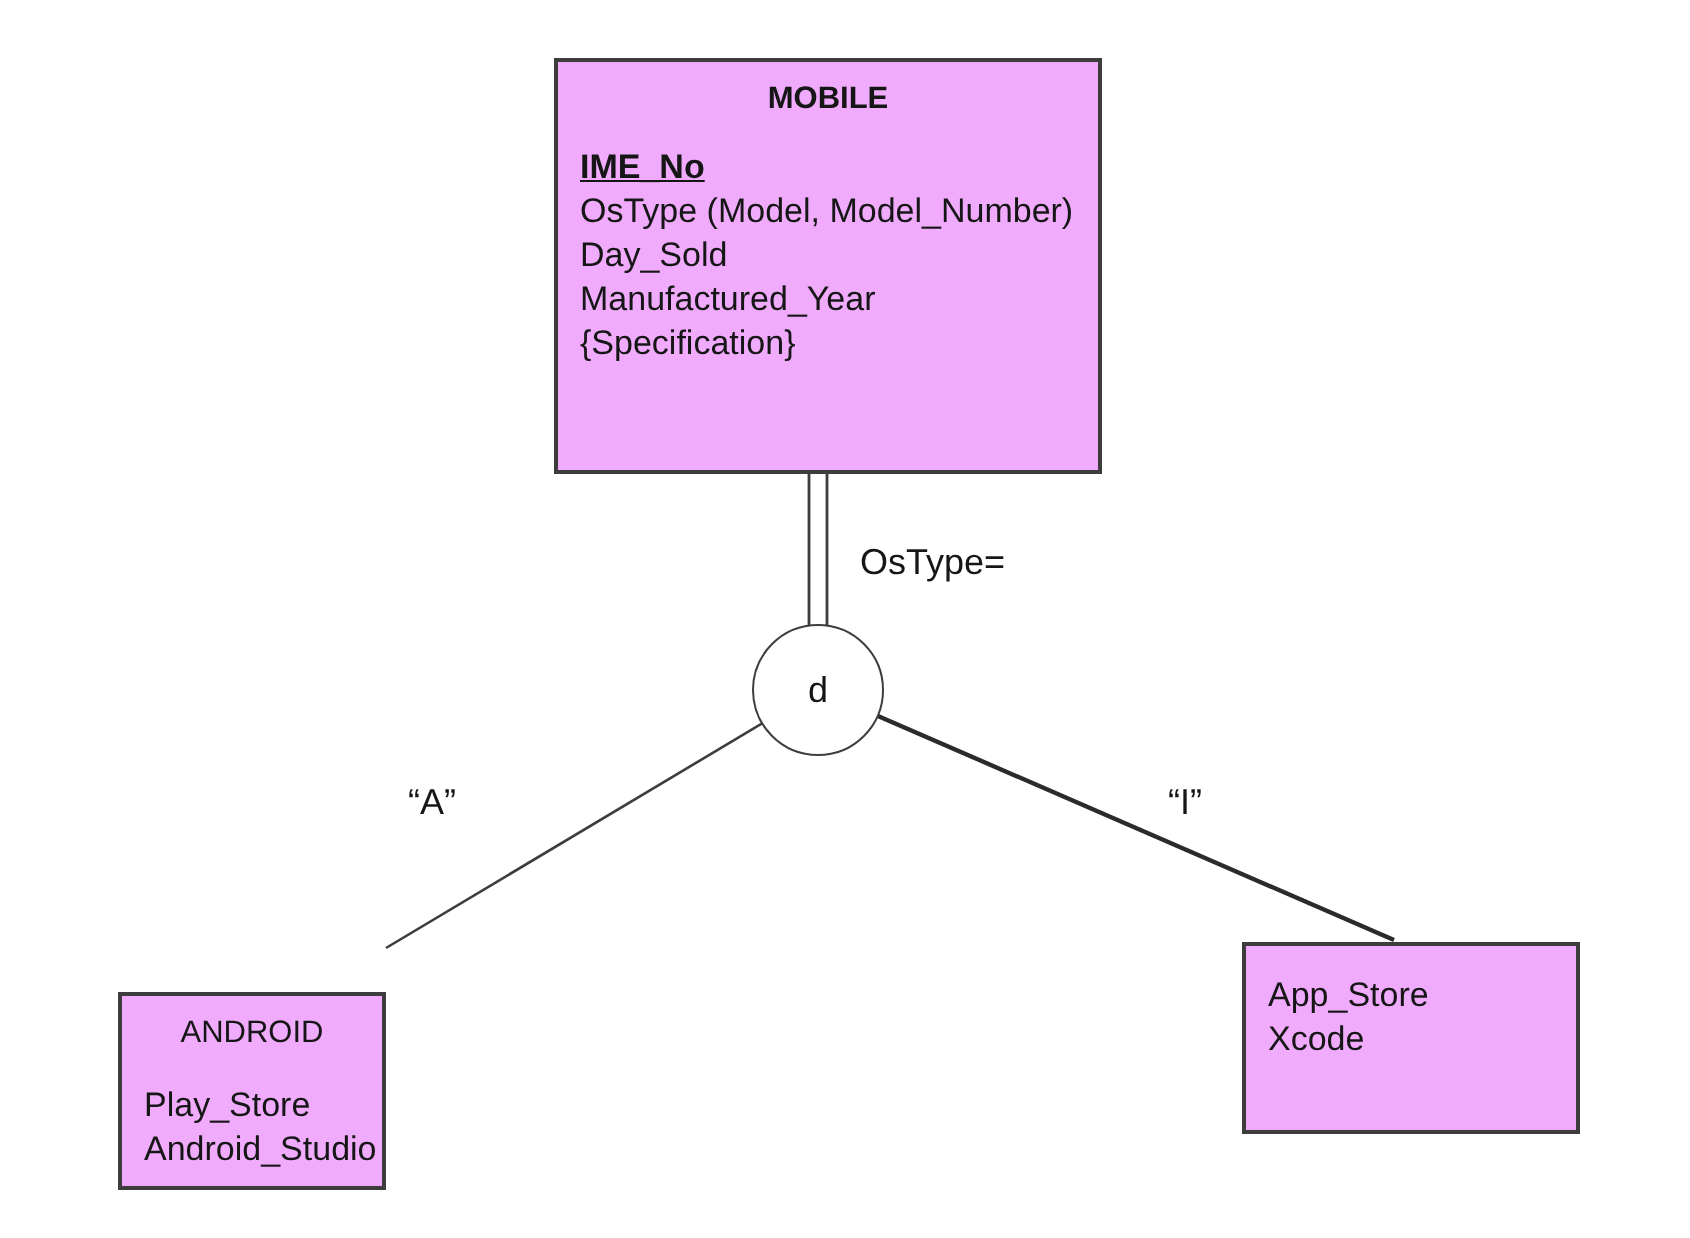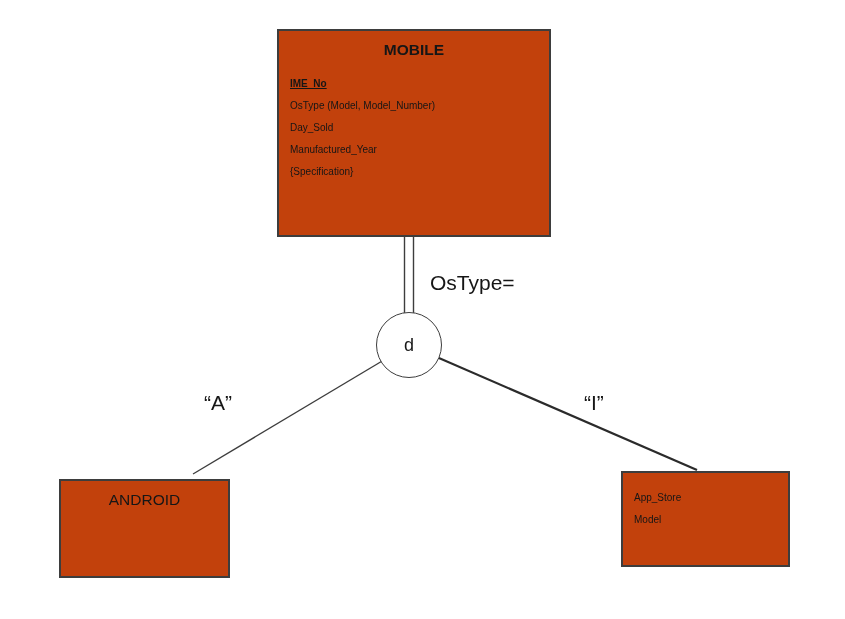--- a/index.html
+++ b/index.html
@@ -18,36 +18,36 @@
   }
   #connector-layer {
     position: absolute;
     left: 0; top: 0;
     width: 845px; height: 619px;
   }
   .entity-box {
     position: absolute;
     box-sizing: border-box;
     border: 2px solid #3d3d3d;
-    background: #c2410c;
+    background: #f0abfc;
   }
   .entity-title {
     text-align: center;
     font-weight: bold;
     font-size: 15.5px;
     line-height: 22px;
     padding-top: 8px;
   }
   .entity-title.plain {
     font-weight: normal;
   }
   .attr-list {
     padding-left: 11px;
     padding-right: 6px;
-    font-size: 10px;
+    font-size: 17px;
     line-height: 22px;
   }
   .attr-list.gap-lg { margin-top: 12px; }
   .attr-list.gap-sm { margin-top: 14px; }
   .attr-key {
     font-weight: bold;
     text-decoration: underline;
   }
   #d-circle {
     position: absolute;
@@ -59,21 +59,21 @@
     border: 1.5px solid #3d3d3d;
     border-radius: 50%;
     background: #ffffff;
     display: flex;
     align-items: center;
     justify-content: center;
     font-size: 18px;
   }
   .edge-label {
     position: absolute;
-    font-size: 21px;
+    font-size: 18px;
     white-space: nowrap;
     text-align: center;
   }
   #condition-label { left: 430px; top: 271px; }
   #android-edge-label { left: 204px; top: 391px; }
   #ios-edge-label { left: 584px; top: 391px; }
 </style>
 </head>
 <body>
 
@@ -102,26 +102,28 @@
 
   <div id="d-circle">
     <span>d</span>
   </div>
 
   <div class="edge-label" id="condition-label">OsType=</div>
 
   <div class="edge-label" id="android-edge-label">“A”</div>
   <div class="edge-label" id="ios-edge-label">“I”</div>
 
-  <div class="entity-box" style="left:59px; top:479px; width:171px; height:99px;">
+  <div class="entity-box" style="left:59px; top:496px; width:134px; height:99px;">
     <div class="entity-title plain">ANDROID</div>
     <div class="attr-list gap-sm">
+      <div>Play_Store</div>
+      <div>Android_Studio</div>
     </div>
   </div>
 
   <div class="entity-box" style="left:621px; top:471px; width:169px; height:96px;">
     <div class="attr-list gap-sm">
       <div>App_Store</div>
-      <div>Model</div>
+      <div>Xcode</div>
     </div>
   </div>
 
 </div>
 
 </body></html>

